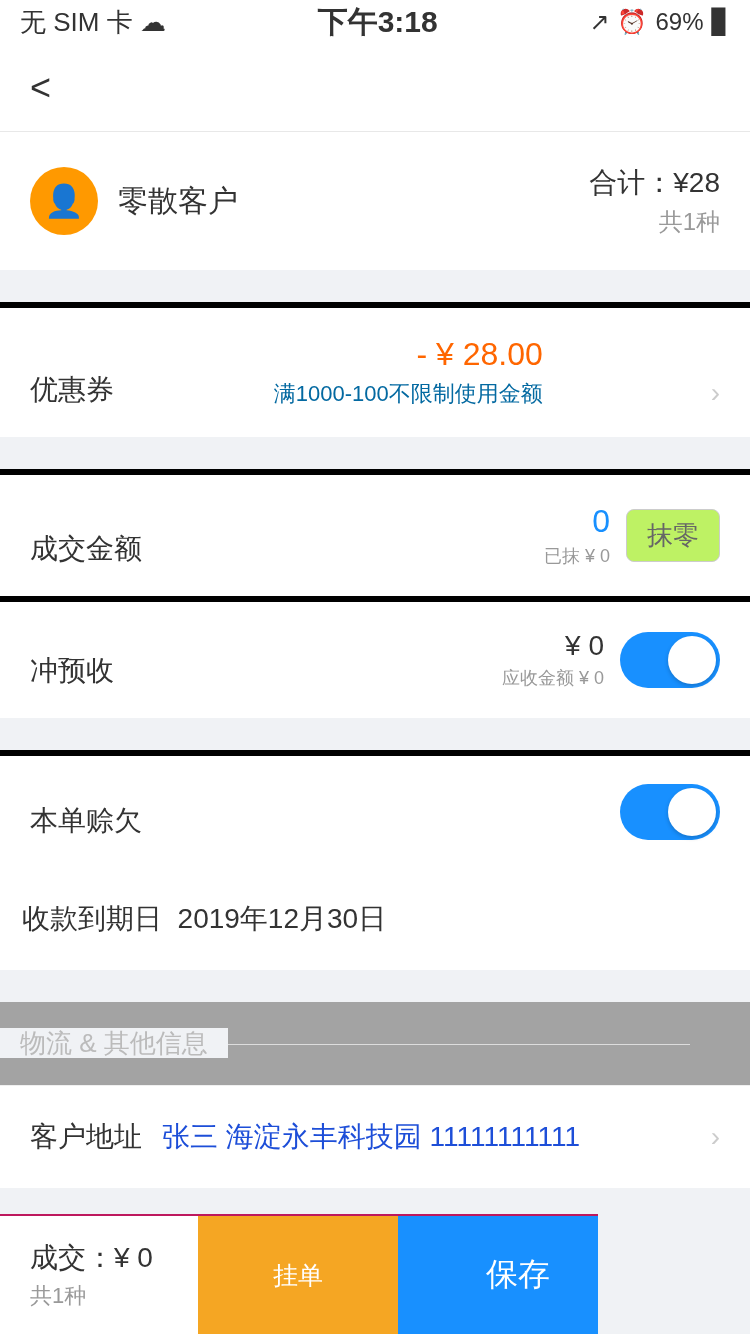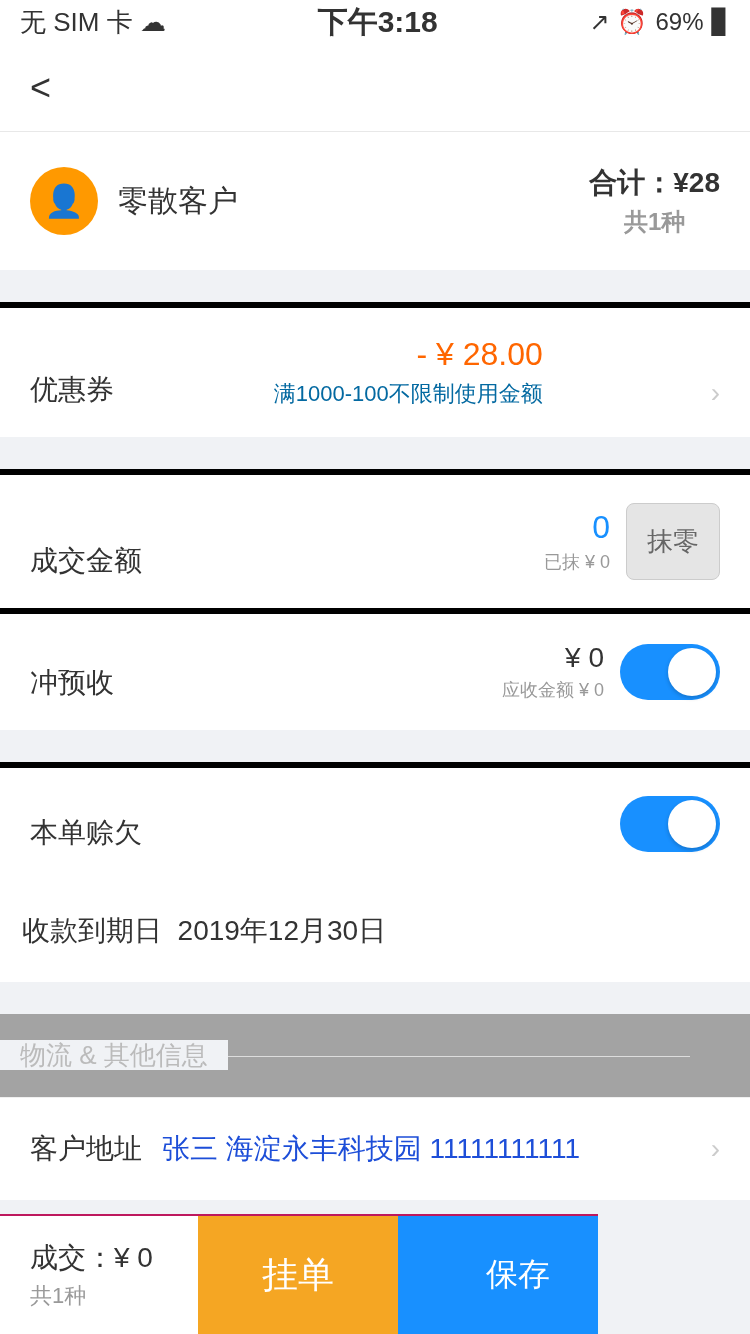--- a/index.html
+++ b/index.html
@@ -68,21 +68,21 @@
     }
     .customer-left { display: flex; align-items: center; gap: 20px; }
     .customer-avatar {
       width: 68px; height: 68px;
       background: #f90;
       border-radius: 50%;
       display: flex; align-items: center; justify-content: center;
       font-size: 32px; color: #fff;
     }
     .customer-name { font-size: 30px; color: #333; }
-    .customer-right { text-align: center; font-weight: bold; }
+    .customer-right { text-align: right; }
     .customer-total { font-size: 28px; color: #333; }
     .customer-count { font-size: 24px; color: #999; margin-top: 4px; }
 
     
     .row-item {
       display: flex;
       align-items: flex-end;
       justify-content: space-between;
       padding: 28px 30px;
       background: #fff;
@@ -98,24 +98,24 @@
 
     
     .discount-right { text-align: right; }
     .discount-amount { font-size: 32px; color: #f60; font-weight: 500; }
     .discount-desc { font-size: 22px; color: #0369a1; margin-top: 6px; }
 
     
     .round-btn {
       border: 1px solid #ccc;
       border-radius: 8px;
-      padding: 20px 20px;
+      padding: 8px 20px;
       font-size: 26px;
       color: #666;
-      background: #e5e5e5;
+      background: #bef264;
       cursor: pointer;
     }
 
     
     .toggle {
       width: 100px; height: 56px;
       background: #1890ff;
       border-radius: 28px;
       position: relative;
       cursor: pointer;
@@ -198,21 +198,21 @@
       padding-left: 30px;
     }
     .bottom-deal { font-size: 28px; color: #333; }
     .bottom-count { font-size: 22px; color: #999; margin-top: 4px; }
     .bottom-hang {
       width: 200px;
       background: #f5a623;
       display: flex;
       align-items: center;
       justify-content: center;
-      font-size: 36px;
+      font-size: 25px;
       color: #fff;
       cursor: pointer;
     }
     .bottom-save {
       width: 200px;
       background: #1890ff;
       display: flex;
       align-items: center;
       justify-content: center;
       font-size: 32px;

